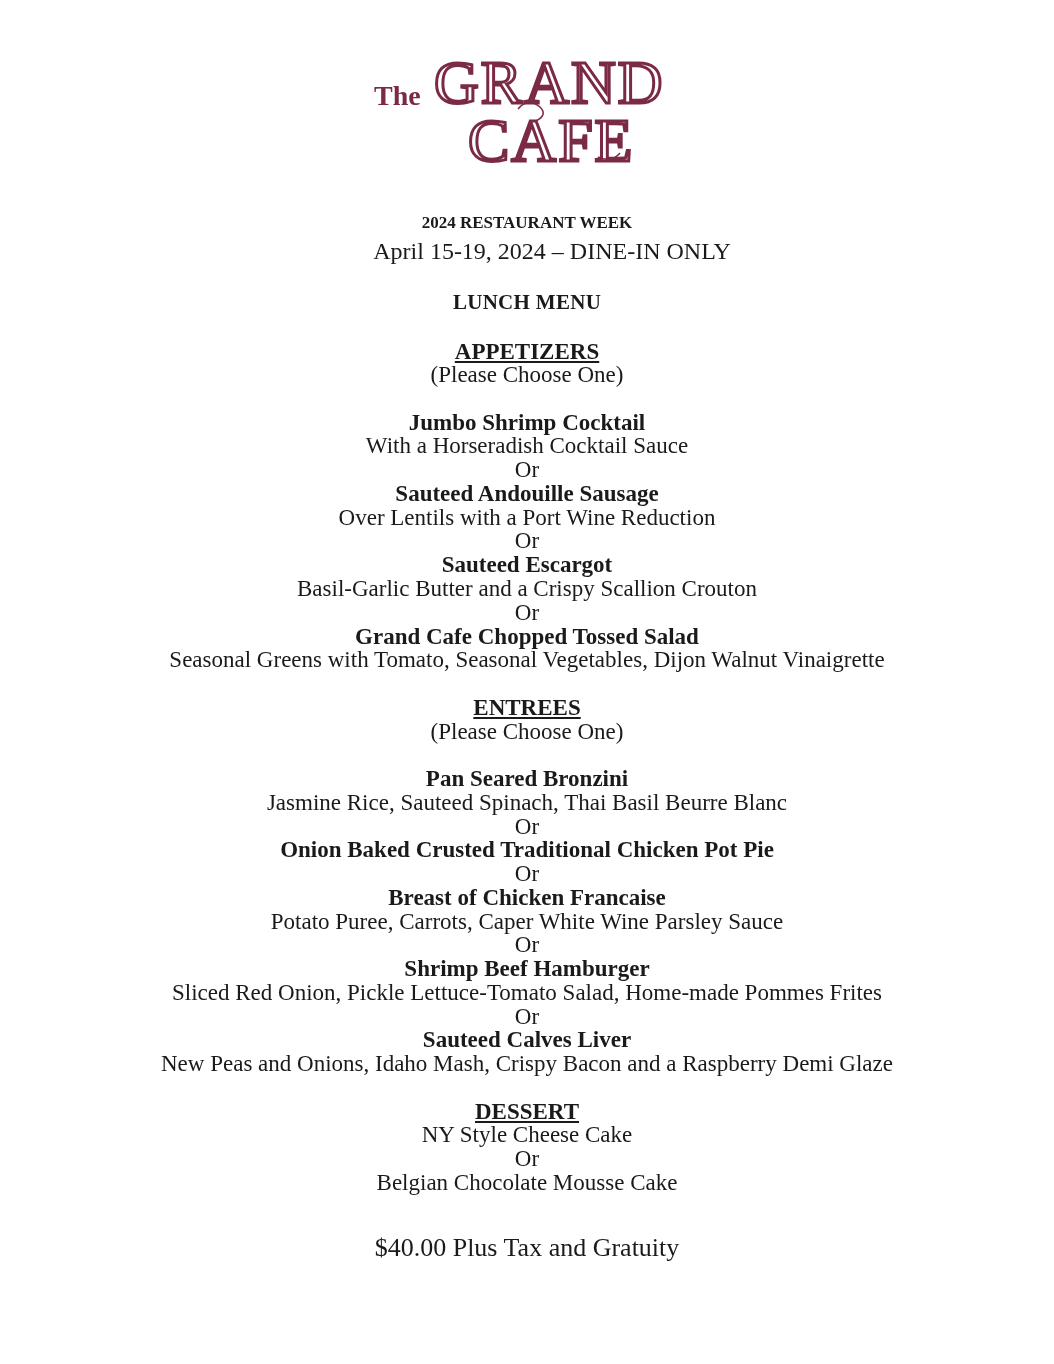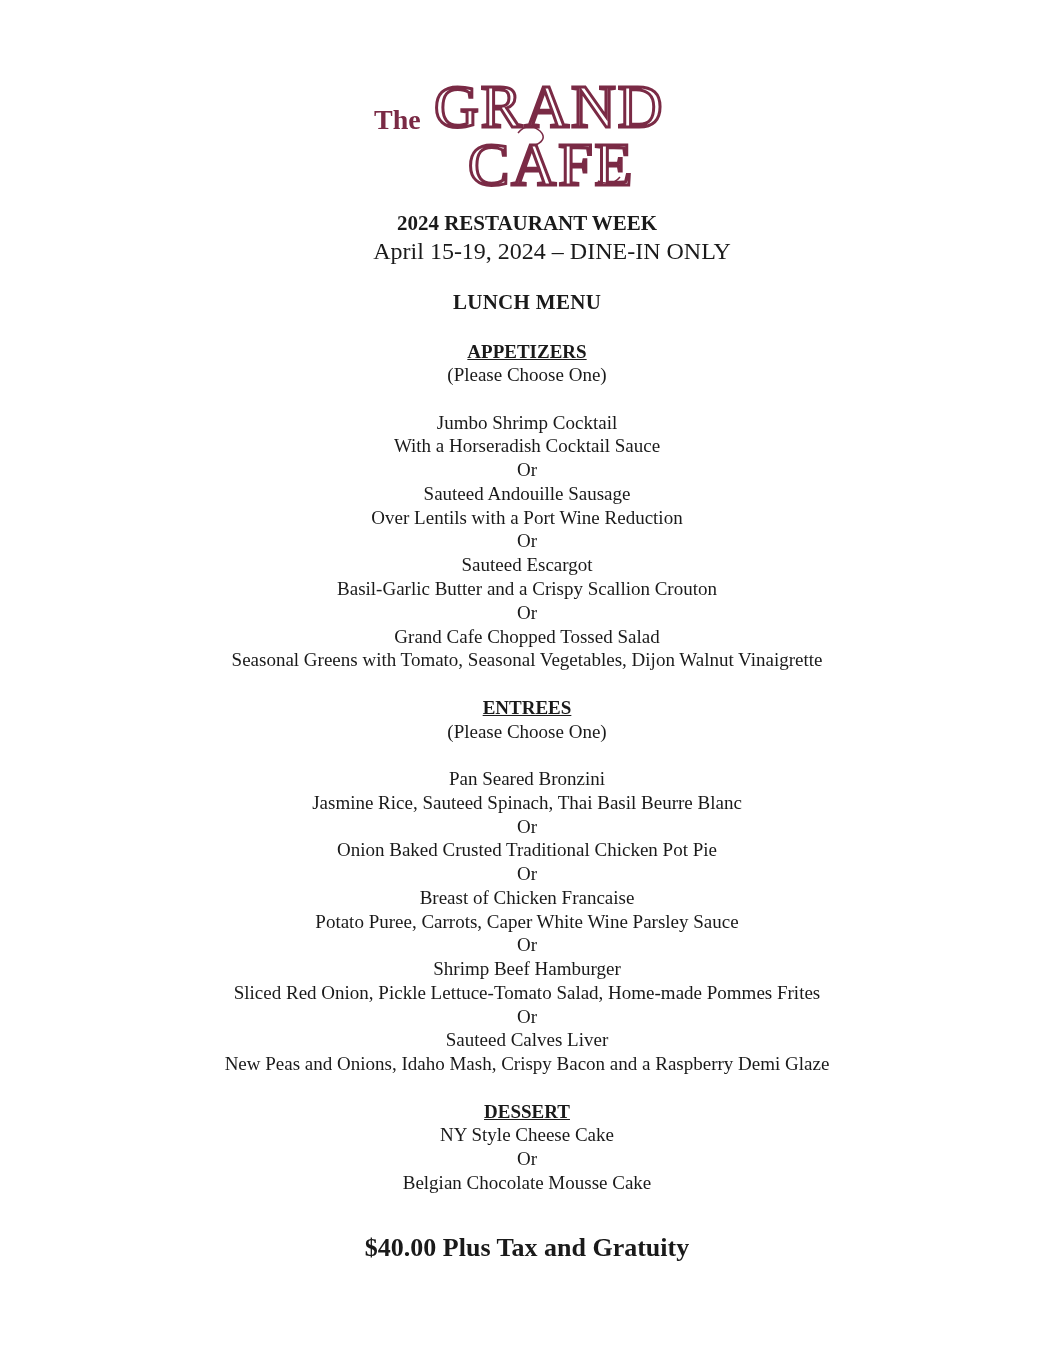--- a/index.html
+++ b/index.html
@@ -1,29 +1,29 @@
 <!DOCTYPE html>
 <html><head>
   <meta charset="utf-8">
   <style>
     html, body { margin: 0; padding: 0; background: #ffffff; }
     body {
       width: 1054px; height: 1364px; position: relative; overflow: hidden;
       font-family: "Liberation Serif", "DejaVu Serif", serif;
       color: #1a1a1a;
     }
-    .logo { position: absolute; left: 368px; top: 73px; width: 320px; height: 120px; }
+    .logo { position: absolute; left: 368px; top: 49px; width: 320px; height: 120px; }
     .logo svg { width: 100%; height: 100%; }
-    .line { position: absolute; left: 0; width: 1054px; text-align: center; font-size: 19px; line-height: 24px; white-space: nowrap; }
-    .title { font-weight: bold; font-size: 21px; }
+    .line { position: absolute; left: 0; width: 1054px; text-align: center; font-size: 23px; line-height: 24px; white-space: nowrap; }
+    .title { font-weight: bold; font-size: 17px; }
     .subtitle { font-size: 24px; margin-left: 25px; }
     .menu-title { font-size: 21px; font-weight: bold; letter-spacing: 0.3px; }
     .sec { font-weight: bold; text-decoration: underline; }
-    .b { font-weight: normal; }
-    .price { font-weight: bold; font-size: 26px; line-height: 32px; }
+    .b { font-weight: bold; }
+    .price { font-weight: normal; font-size: 26px; line-height: 32px; }
   </style>
 </head>
 <body>
 
 <div class="logo">
   <svg viewBox="0 0 320 120" xmlns="http://www.w3.org/2000/svg">
     <g fill="#7a2a45">
       <text x="6" y="56" font-family="Liberation Serif, serif" font-size="28" font-weight="bold">The</text>
     </g>
     <g fill="none" stroke="#7a2a45" stroke-width="3">

